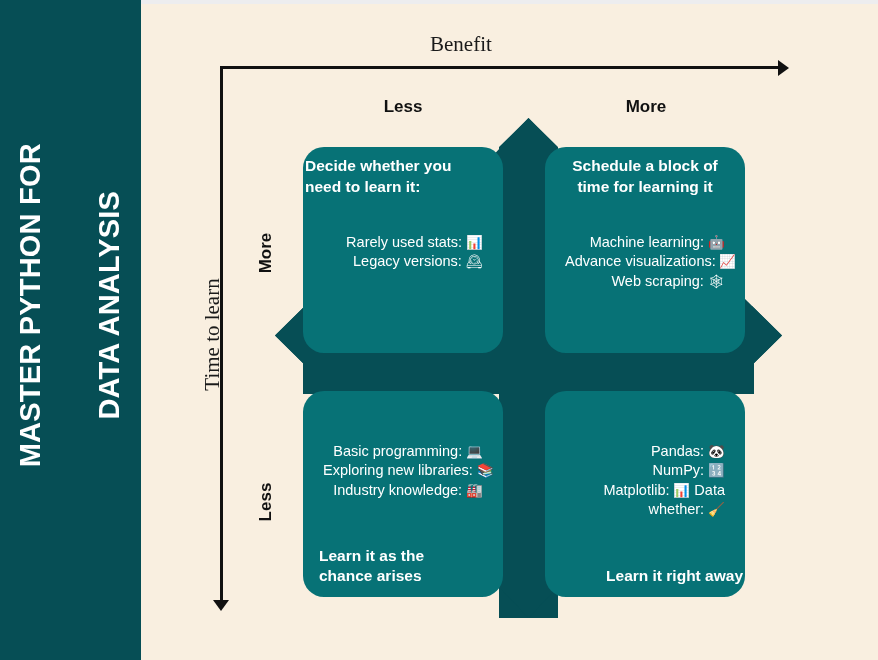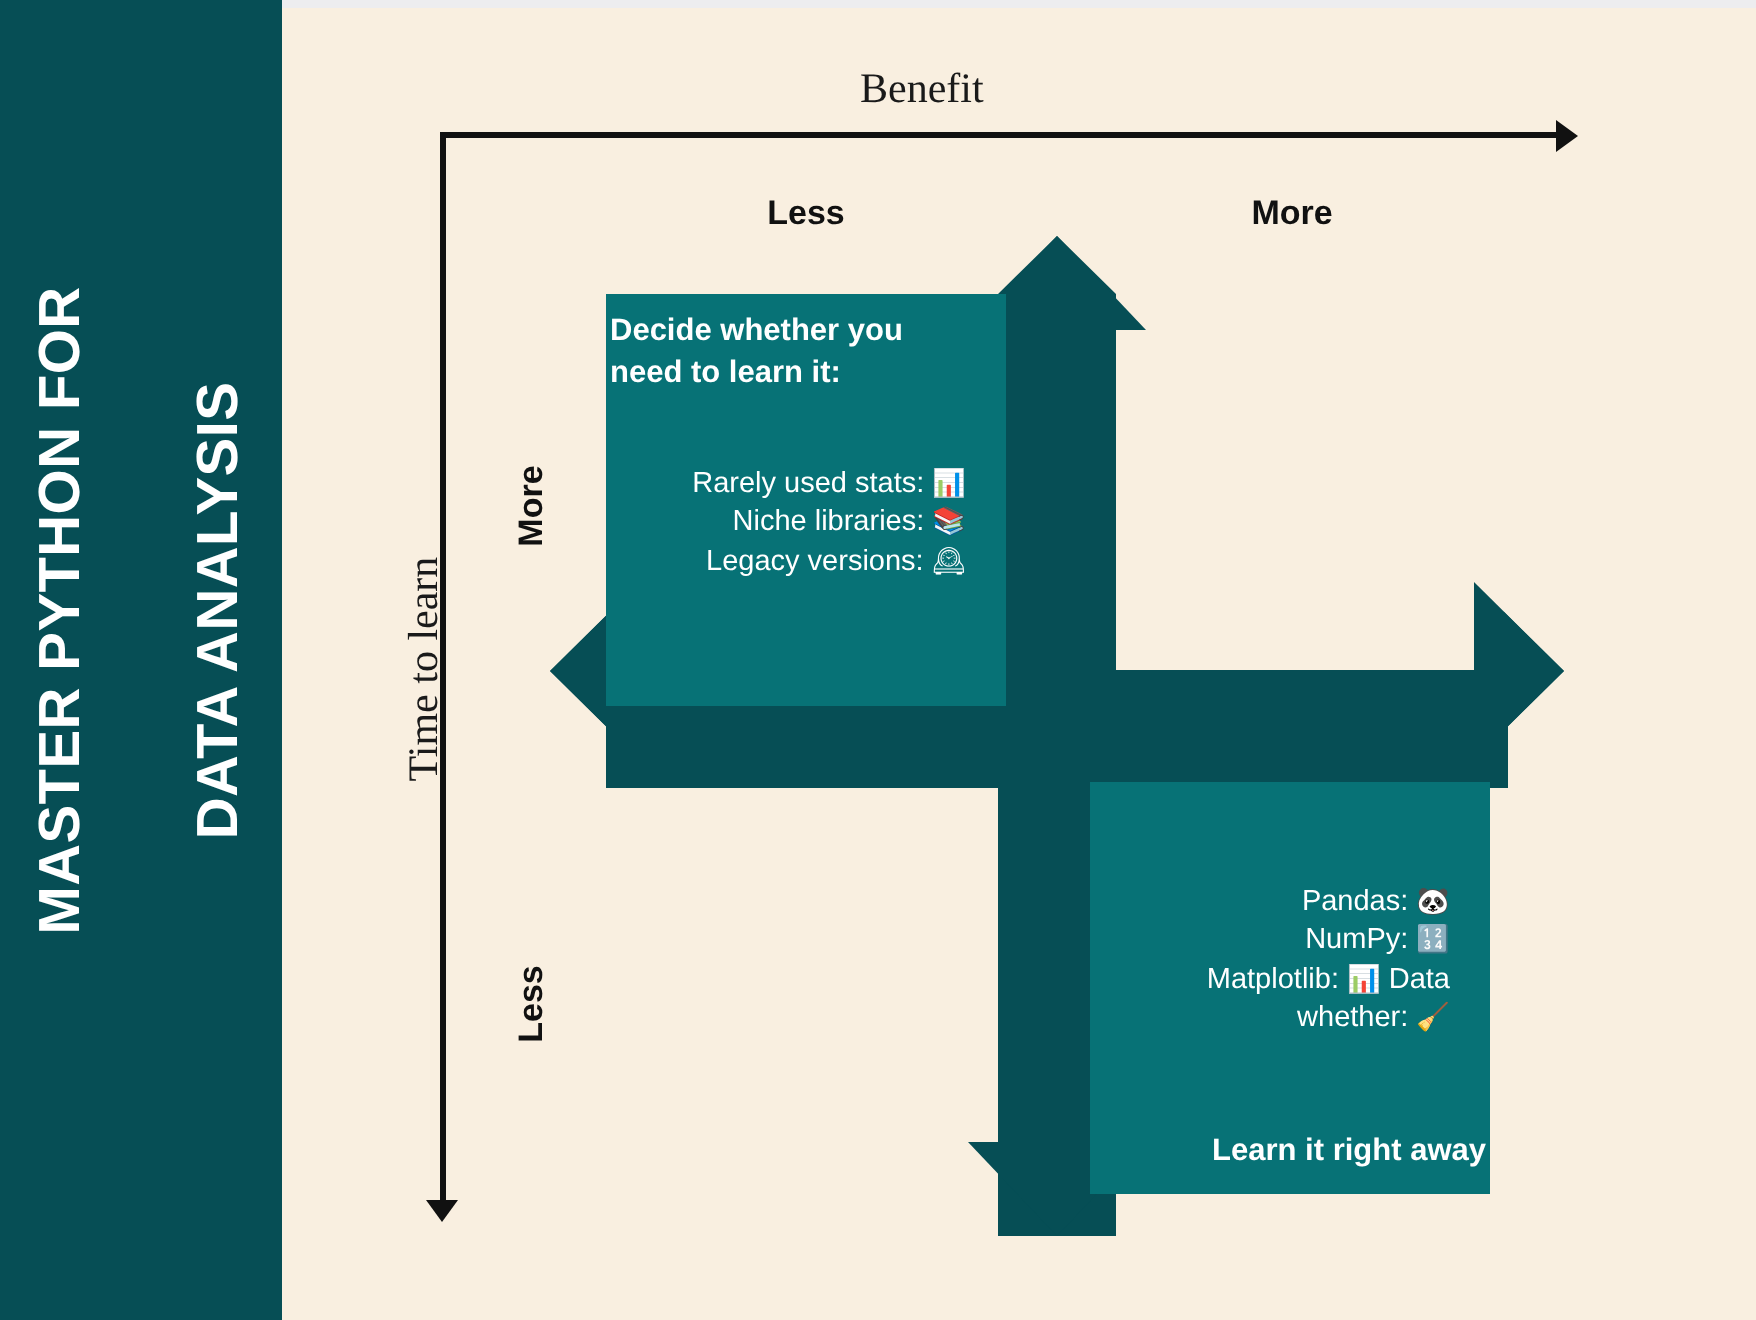--- a/index.html
+++ b/index.html
@@ -125,20 +125,21 @@
     left: 275px;
     top: 118px;
     width: 507px;
     height: 500px;
   }
   
   .quad {
     position: absolute;
     background: #077276;
     color: #ffffff;
+    border-radius: 21px;
   }
   .q-tl { left: 303px; top: 147px; width: 200px; height: 206px; }
   .q-tr { left: 545px; top: 147px; width: 200px; height: 206px; }
   .q-bl { left: 303px; top: 391px; width: 200px; height: 206px; }
   .q-br { left: 545px; top: 391px; width: 200px; height: 206px; text-decoration: underline; }
   .quad-heading {
     position: absolute;
     left: 0;
     width: 100%;
     top: 9px;
@@ -229,26 +230,43 @@
     <polygon fill="#064E55" points="507,217.5 462,262 462,173"></polygon>
     <polygon fill="#064E55" points="0,217.5 45,173 45,262"></polygon>
     <rect fill="#064E55" x="28" y="217" width="451" height="59"></rect>
   </svg>
 
   <div class="quad q-tl">
     <div class="quad-heading" style="white-space:pre-line;">Decide whether you
 need to learn it:</div>
     <div class="quad-items">
       <div class="row"><span>Rarely used stats:</span> <span class="emj">📊</span></div>
-      <div class="row"><span>Niche libraries:</span> <span class="emj">📚</span></div>
       <div class="row"><span>Legacy versions:</span> <span class="emj">🕰</span></div>
     </div>
   </div>
 
-
+  <div class="quad q-tr">
+    <div class="quad-heading" style="white-space:pre-line;">Schedule a block of
+time for learning it</div>
+    <div class="quad-items">
+      <div class="row"><span>Machine learning:</span> <span class="emj">🤖</span></div>
+      <div class="row"><span>Advance visualizations:</span> <span class="emj">📈</span></div>
+      <div class="row"><span>Web scraping:</span> <span class="emj">🕸</span></div>
+    </div>
+  </div>
+
+  <div class="quad q-bl">
+    <div class="quad-items">
+      <div class="row"><span>Basic programming:</span> <span class="emj">💻</span></div>
+      <div class="row"><span>Exploring new libraries:</span> <span class="emj">📚</span></div>
+      <div class="row"><span>Industry knowledge:</span> <span class="emj">🏭</span></div>
+    </div>
+    <div class="quad-footer" style="white-space:pre-line;">Learn it as the
+chance arises</div>
+  </div>
 
   <div class="quad q-br">
     <div class="quad-items">
       <div class="row"><span>Pandas:</span> <span class="emj">🐼</span></div>
       <div class="row"><span>NumPy:</span> <span class="emj">🔢</span></div>
       <div class="row"><span>Matplotlib:</span> <span class="emj">📊</span> <span>Data whether:</span> <span class="emj">🧹</span></div>
     </div>
     <div class="quad-footer" style="white-space:pre-line;">Learn it right away</div>
   </div>
 

